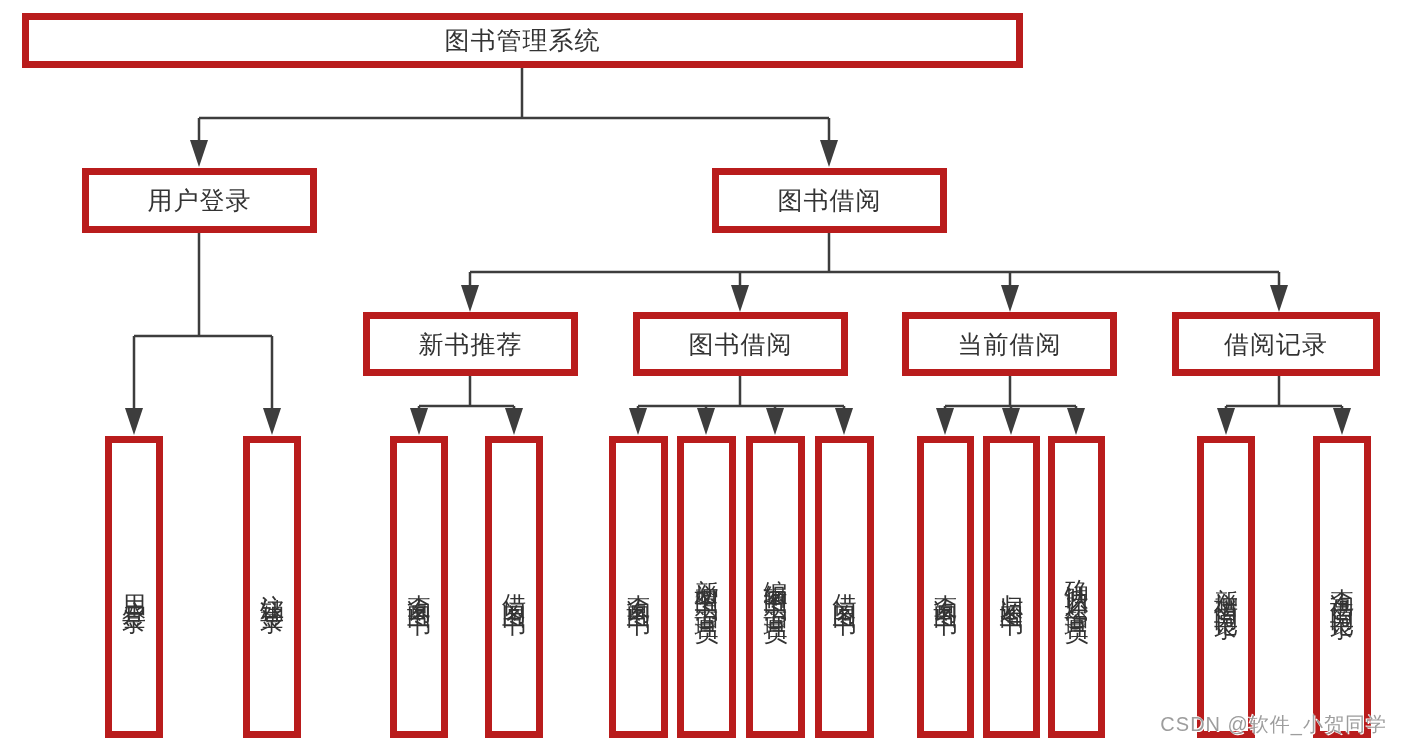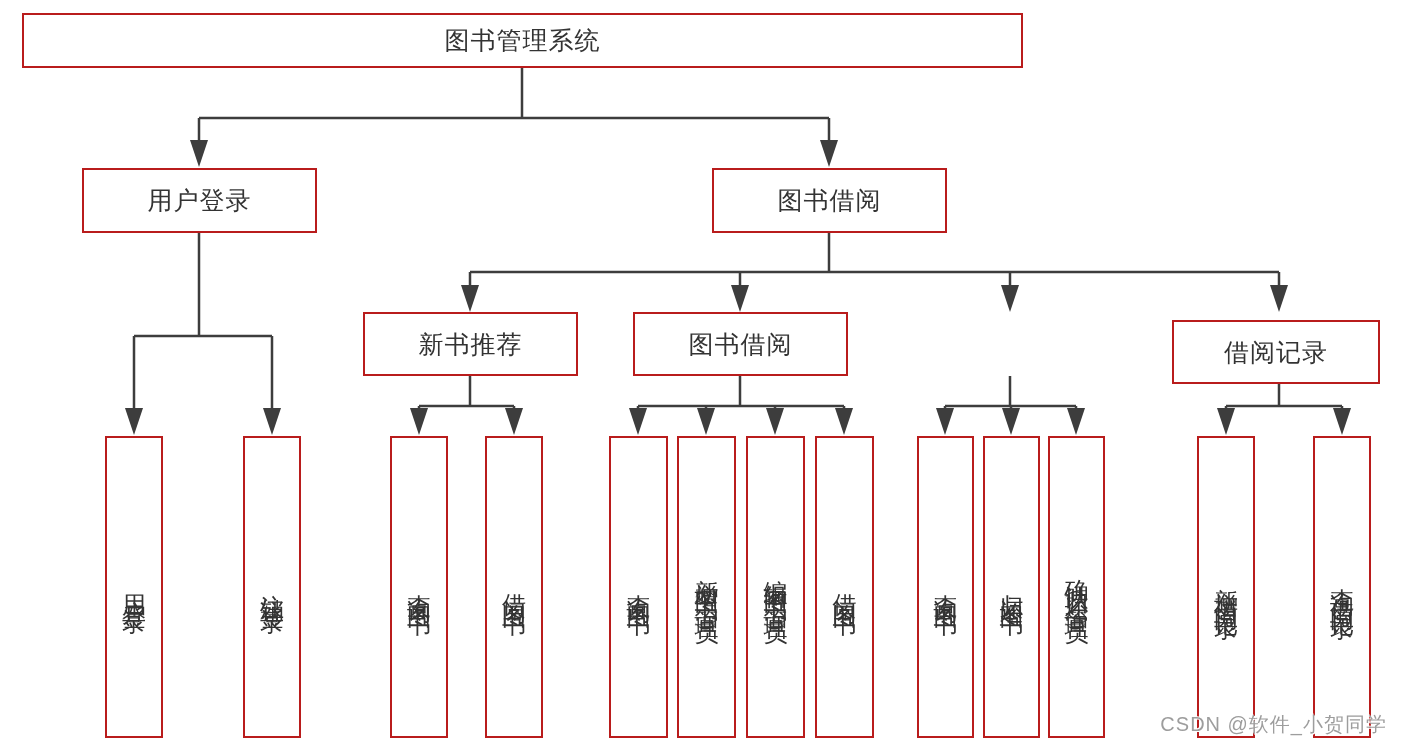--- a/index.html
+++ b/index.html
@@ -8,21 +8,21 @@
     width:1405px;height:747px;
     background:#ffffff;
     font-family:"Liberation Sans","DejaVu Sans",sans-serif;
     overflow:hidden;
   }
   .connectors{position:absolute;left:0;top:0;}
   .box{
     position:absolute;
     box-sizing:border-box;
     background:#ffffff;
-    border:2px solid #b91c1c;
+    border:7px solid #b91c1c;
     display:flex;
     align-items:center;
     justify-content:center;
     color:#333333;
     text-align:center;
   }
   .box.h span{
     font-size:25px;
     letter-spacing:1px;
     white-space:nowrap;
@@ -93,21 +93,24 @@
   <div class="box h" style="left:712px;top:168px;width:235px;height:65px">
     <span>图书借阅</span>
   </div>
 
   <div class="box h" style="left:363px;top:312px;width:215px;height:64px">
     <span>新书推荐</span>
   </div>
   <div class="box h" style="left:633px;top:312px;width:215px;height:64px">
     <span>图书借阅</span>
   </div>
-  <div class="box h" style="left:1172px;top:320px;width:208px;height:64px">
+  <div class="box h" style="left:902px;top:312px;width:215px;height:64px">
+    <span>当前借阅</span>
+  </div>
+  <div class="box h" style="left:1172px;top:312px;width:208px;height:64px">
     <span>借阅记录</span>
   </div>
 
   <div class="box v" style="left:105px;top:436px;width:58px;height:302px">
     <span>用户登录</span>
   </div>
   <div class="box v" style="left:243px;top:436px;width:58px;height:302px">
     <span>注销登录</span>
   </div>
 

